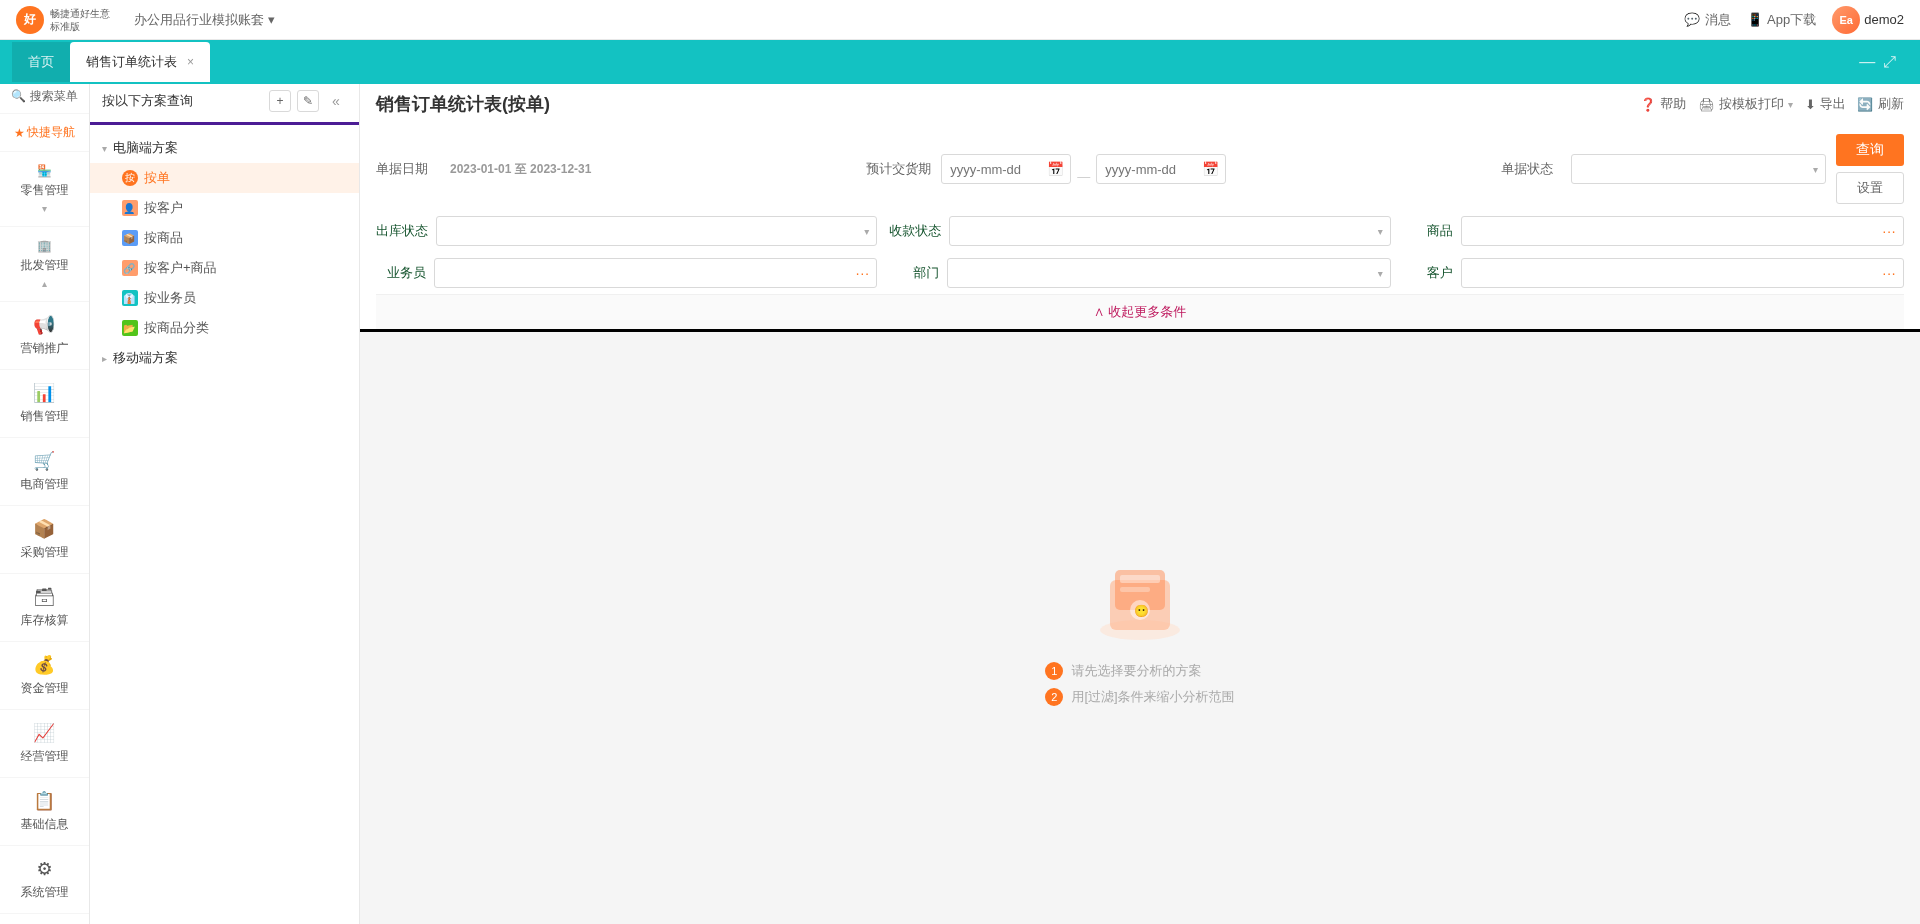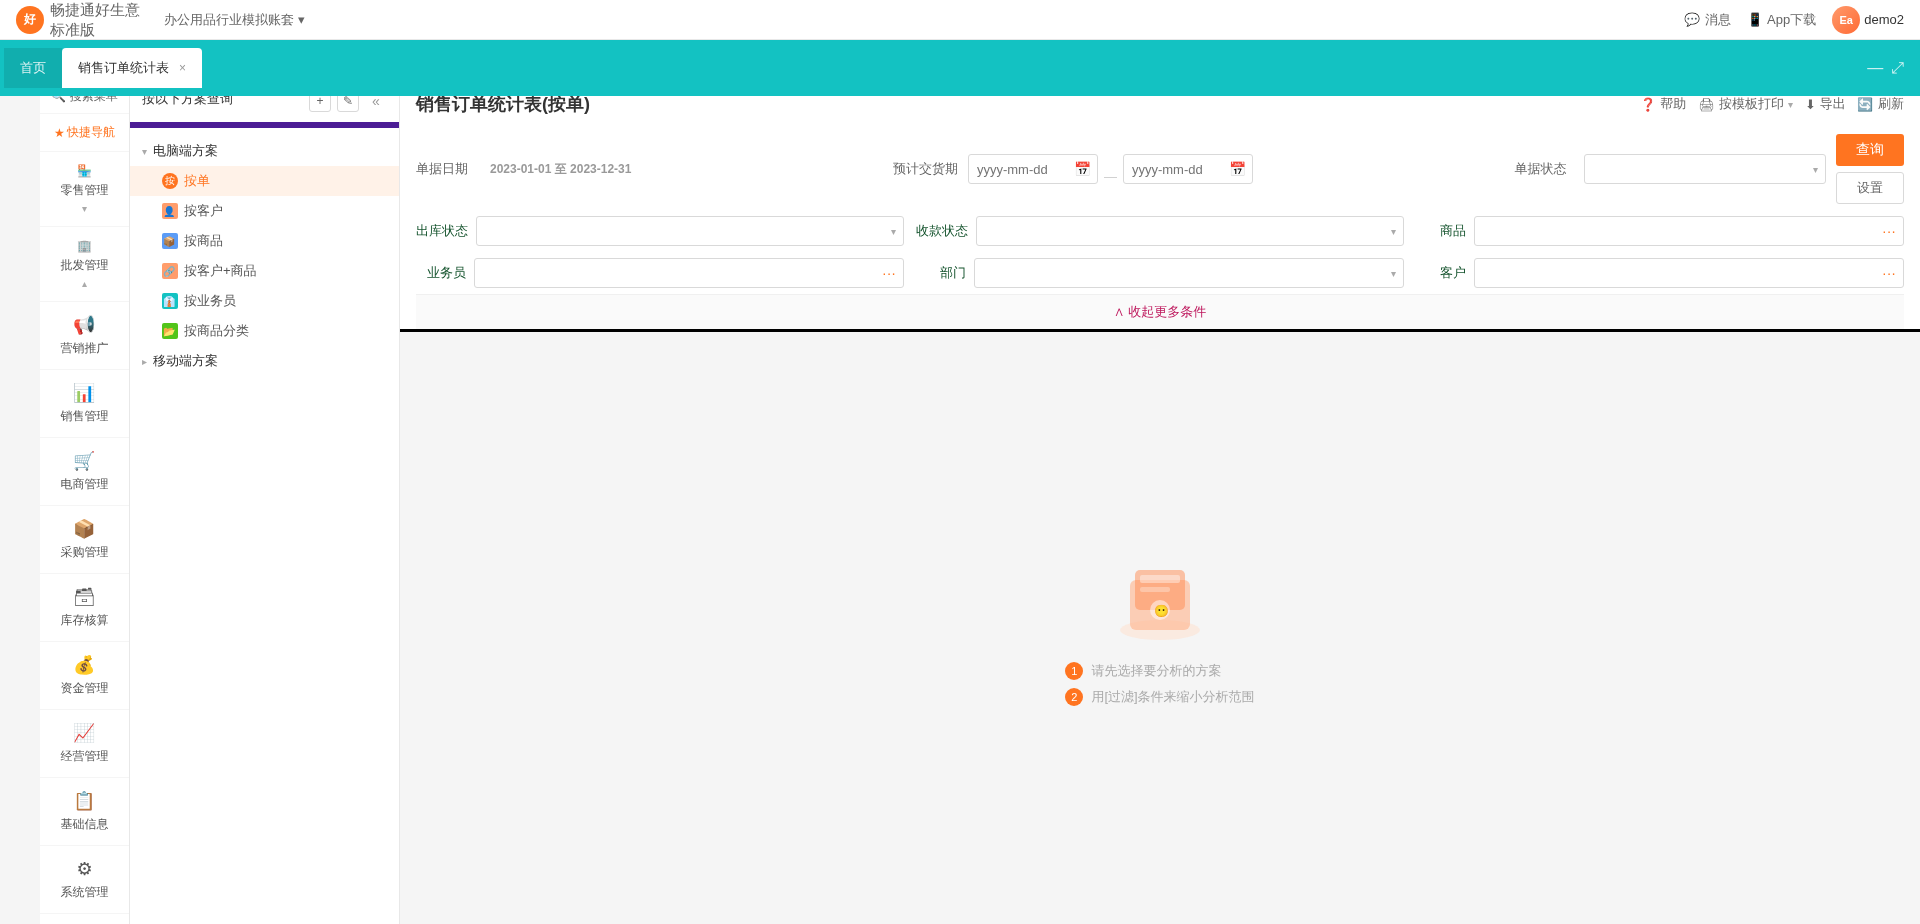--- a/index.html
+++ b/index.html
@@ -34,21 +34,21 @@
       background: #ff7420;
       border-radius: 50%;
       display: flex;
       align-items: center;
       justify-content: center;
       color: white;
       font-size: 12px;
       font-weight: bold;
     }
     .logo-text {
-      font-size: 15px;
+      font-size: 10px;
       color: #666;
       line-height: 1.3;
     }
     .breadcrumb-area {
       display: flex;
       align-items: center;
       gap: 4px;
       margin-left: 16px;
       color: #666;
       font-size: 13px;
@@ -75,28 +75,28 @@
       align-items: center;
       justify-content: center;
       color: white;
       font-size: 11px;
       font-weight: bold;
     }
     .user-name { font-size: 13px; color: #333; }
 
     
     .nav-tabs {
-      height: 56px;
+      height: 44px;
       background: #13c2c2;
       display: flex;
       align-items: center;
       position: fixed;
       top: 40px; left: 0; right: 0;
       z-index: 99;
-      padding: 0 4px;
+      padding: 0 12px;
     }
     .nav-tab {
       height: 40px;
       display: flex;
       align-items: center;
       padding: 0 16px;
       cursor: pointer;
       font-size: 13px;
       color: rgba(255,255,255,0.85);
       gap: 6px;
@@ -126,21 +126,20 @@
       color: rgba(255,255,255,0.8);
       cursor: pointer;
       font-size: 16px;
     }
 
     
     .main-layout {
       display: flex;
       margin-top: 80px;
       height: calc(924px - 80px);
-      margin-left: 40px;
     }
 
     
     .sidebar {
       width: 90px;
       background: #fff;
       border-right: 1px solid #e8e8e8;
       height: 100%;
       overflow-y: auto;
       flex-shrink: 0;
@@ -211,22 +210,23 @@
     .scheme-panel {
       width: 270px;
       background: #fff;
       border-right: 1px solid #e8e8e8;
       height: 100%;
       overflow-y: auto;
       flex-shrink: 0;
     }
     .scheme-panel-header {
       display: flex;
+      align-items: center;
       padding: 10px 12px;
-      border-bottom: 6px solid #4c1d95;
+      border-bottom: 3px solid #4c1d95;
       gap: 6px;
     }
     .scheme-panel-title {
       font-size: 13px;
       color: #333;
       font-weight: 500;
       flex: 1;
     }
     .scheme-panel-actions {
       display: flex;

